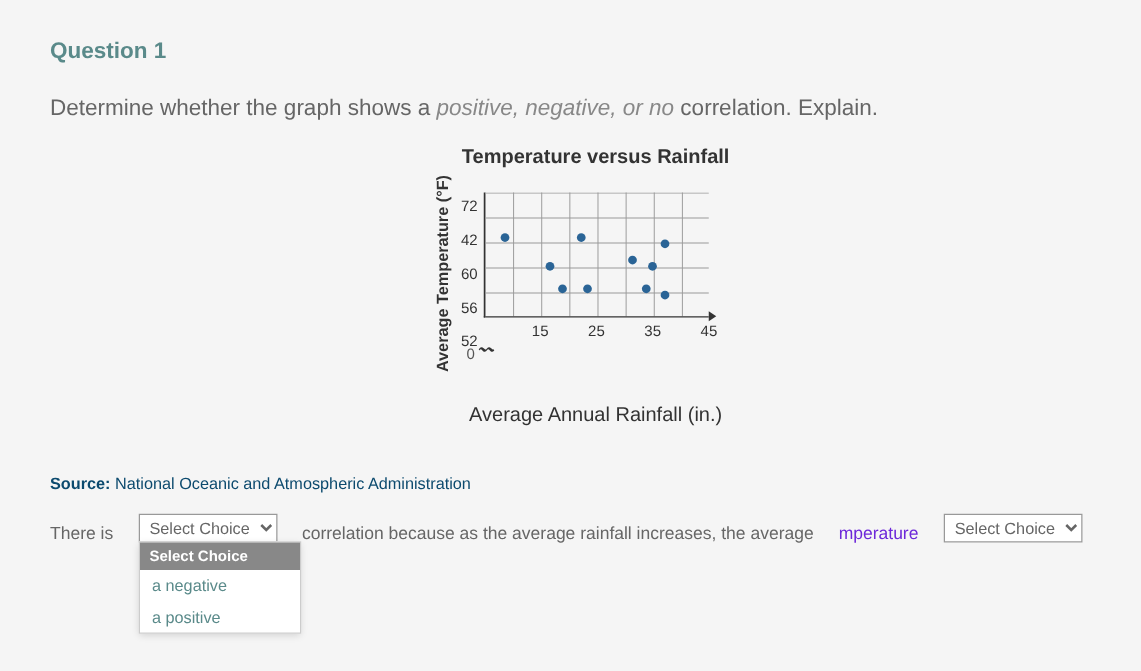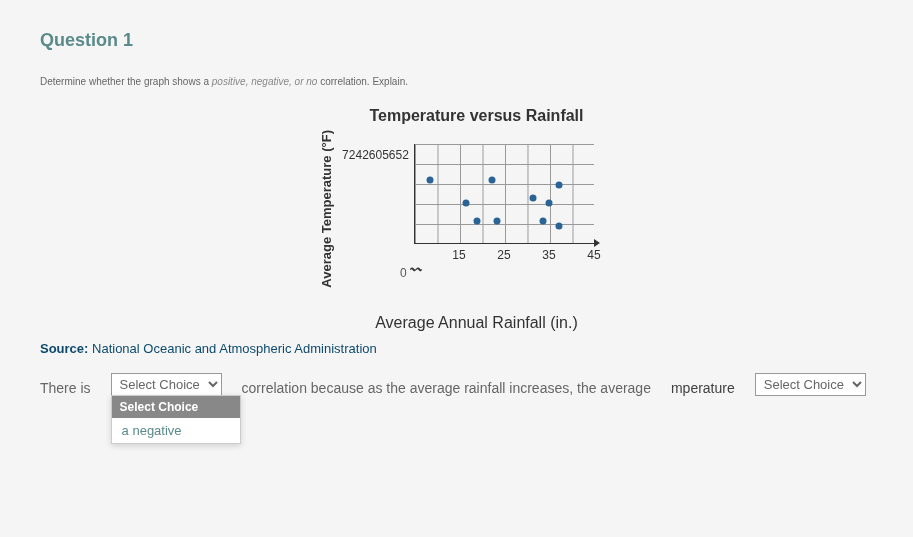--- a/index.html
+++ b/index.html
@@ -14,28 +14,28 @@
       overflow: hidden;
     }
     .question-title {
       color: #5a8a8a;
       font-size: 18px;
       font-weight: bold;
       margin-bottom: 25px;
     }
     .question-prompt {
       color: #666;
-      font-size: 10px;
+      font-size: 18px;
       margin-bottom: 20px;
     }
     .italic { font-style: italic; color: #888; }
     .chart-wrap {
       display: flex;
       justify-content: center;
-      margin-bottom: 8px;
+      margin-bottom: 36px;
     }
     .chart-container {
       display: flex;
       align-items: center;
       flex-direction: column;
     }
     .chart-title {
       font-weight: bold;
       font-size: 16px;
       color: #333;
@@ -49,21 +49,21 @@
     .y-axis-label {
       writing-mode: vertical-rl;
       transform: rotate(180deg);
       font-size: 13px;
       font-weight: bold;
       color: #333;
       margin-right: 8px;
     }
     .y-ticks {
       display: flex;
-      flex-direction: row;
+      flex-direction: column;
       justify-content: space-between;
       height: 120px;
       font-size: 12px;
       color: #333;
       margin-right: 5px;
       text-align: right;
       padding-top: 0;
     }
     .y-ticks div { line-height: 1; }
     .plot-box {
@@ -168,21 +168,21 @@
       color: #fff;
       padding: 4px 8px;
       font-weight: bold;
       font-size: 12px;
     }
     .dropdown-open .opt {
       padding: 5px 10px;
       color: #5a8a8a;
       cursor: pointer;
     }
-    .faded { color: #404040; }
+    .faded { color: #6d28d9; }
   </style>
 </head>
 <body>
 
 <div class="question-title">Question 1</div>
 
 <div class="question-prompt">
   <span>Determine whether the graph shows a </span><span class="italic">positive, negative, or no</span><span> correlation. Explain.</span>
 </div>
 
@@ -231,20 +231,21 @@
 
 <div class="answer-row">
   <span>There is</span>
   <span class="select-wrap">
     <select class="choice">
       <option>Select Choice</option>
     </select>
     <div class="dropdown-open">
       <div class="hdr">Select Choice</div>
       <div class="opt">a negative</div>
+      <div class="opt">a positive</div>
     </div>
   </span>
   <span>correlation because as the average rainfall increases, the average</span>
   <span class="faded">mperature</span>
   <select class="choice">
     <option>Select Choice</option>
   </select>
 </div>
 
 </body></html>

